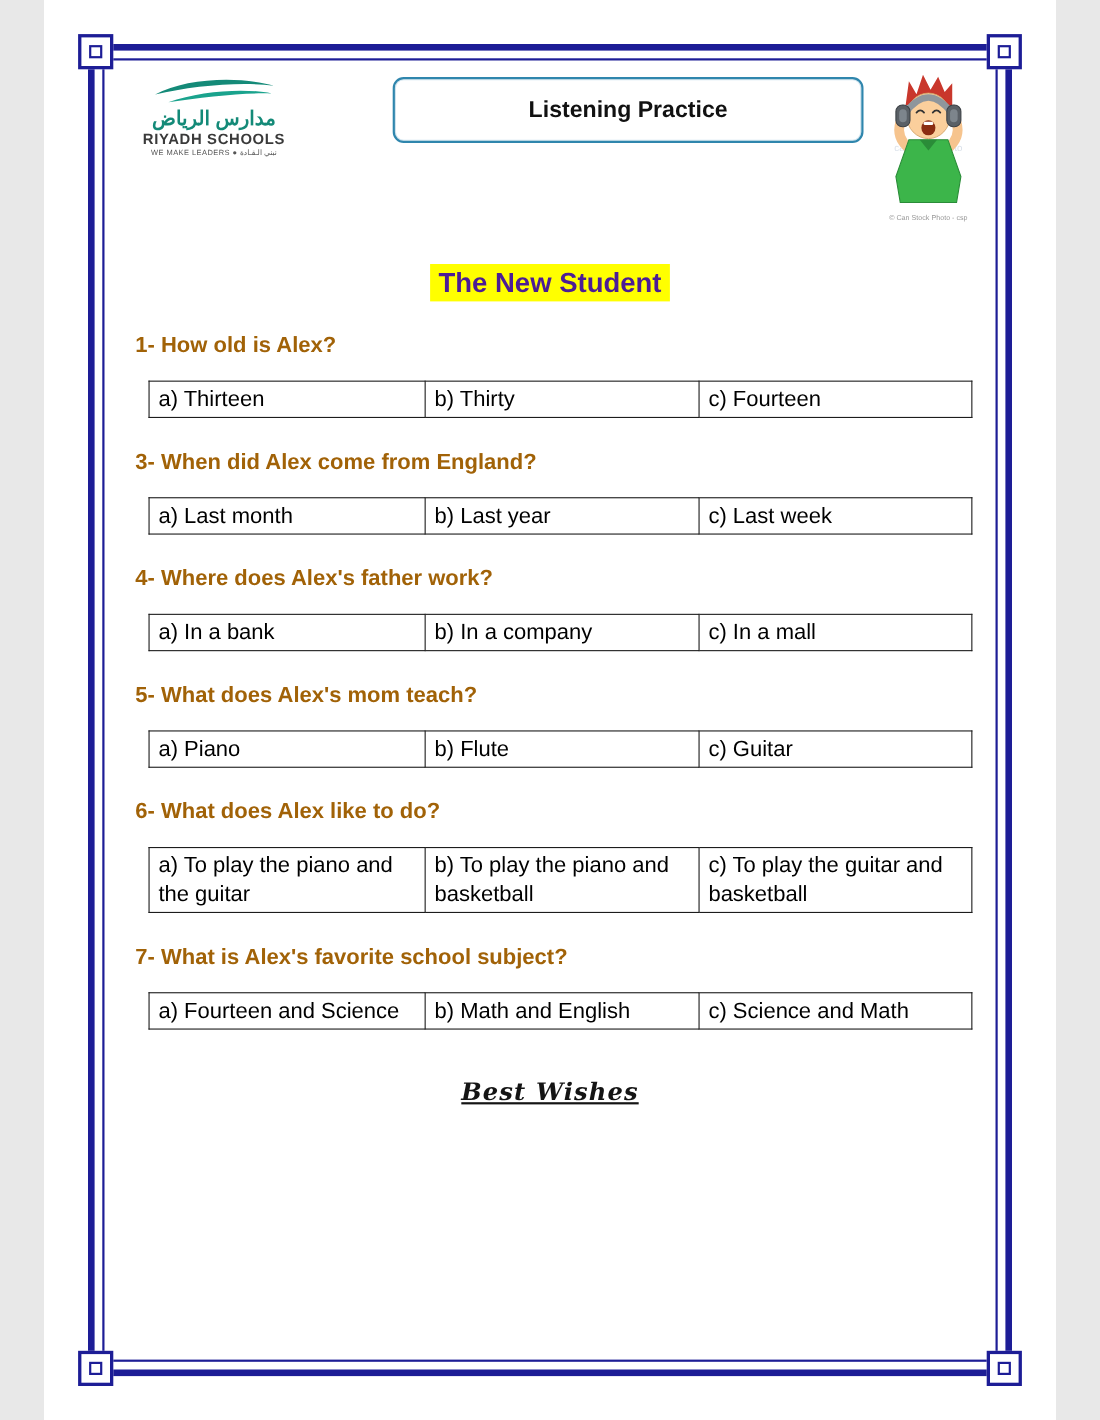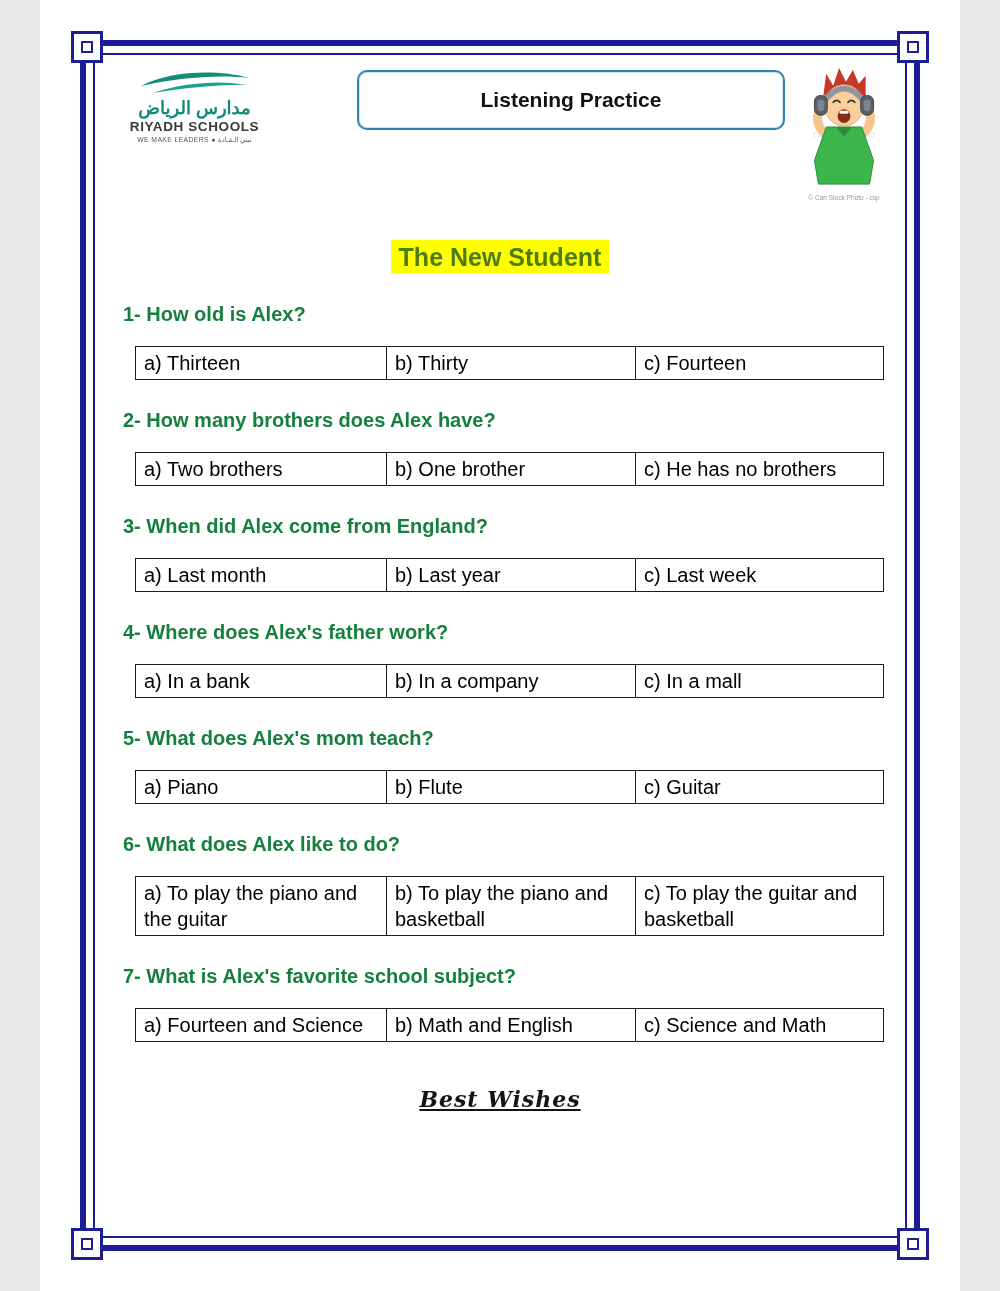--- a/index.html
+++ b/index.html
@@ -33,27 +33,27 @@
     box-shadow:0 0 0 1px #cfe3ee inset;
   }
   .title-box .t{font-size:21px;font-weight:bold;color:#111;}
 
   .boy{position:absolute;right:6px;top:0;width:96px;text-align:center;}
   .boy .caption{font-size:6.5px;color:#999;line-height:8px;}
 
   
   .ws-title{margin-top:0;text-align:center;}
   .ws-title span{
-    display:inline-block;background:#ffff00;color:#4d7c0f;
+    display:inline-block;background:#ffff00;color:#4c1d95;
     font-size:25px;font-weight:bold;padding:2px 8px;line-height:30px;
   }
   .instruction{margin:26px 0 0 21px;font-size:20px;font-weight:bold;color:#000;line-height:24px;}
 
   .question-block{margin:28px 0 0 21px;}
-  .q-heading{margin:0;font-size:20px;font-weight:bold;color:#15803d;line-height:24px;}
+  .q-heading{margin:0;font-size:20px;font-weight:bold;color:#a16207;line-height:24px;}
   .answer-table{
     border-collapse:collapse;margin:20px 0 0 12px;table-layout:fixed;width:748px;
   }
   .answer-table td{
     border:1.5px solid #1c1c1c;padding:3px 8px;font-size:20px;line-height:26px;
     vertical-align:top;color:#000;background:#fff;cursor:pointer;
   }
   .answer-table col.c1{width:251px;} .answer-table col.c2{width:249px;} .answer-table col.c3{width:248px;}
 
   .footer-wishes{
@@ -140,37 +140,20 @@
       <tbody>
         <tr>
           <td>a) Thirteen</td>
           <td>b) Thirty</td>
           <td>c) Fourteen</td>
         </tr>
       </tbody>
     </table>
   </section>
 
-  <section class="question-block">
-    <h3 class="q-heading">2- How many brothers does Alex have?</h3>
-    <table class="answer-table">
-      <colgroup>
-              <col class="c1">
-              <col class="c2">
-              <col class="c3">
-            </colgroup>
-      <tbody>
-        <tr>
-          <td>a) Two brothers</td>
-          <td>b) One brother</td>
-          <td>c) He has no brothers</td>
-        </tr>
-      </tbody>
-    </table>
-  </section>
 
   <section class="question-block">
     <h3 class="q-heading">3- When did Alex come from England?</h3>
     <table class="answer-table">
       <colgroup>
               <col class="c1">
               <col class="c2">
               <col class="c3">
             </colgroup>
       <tbody>

